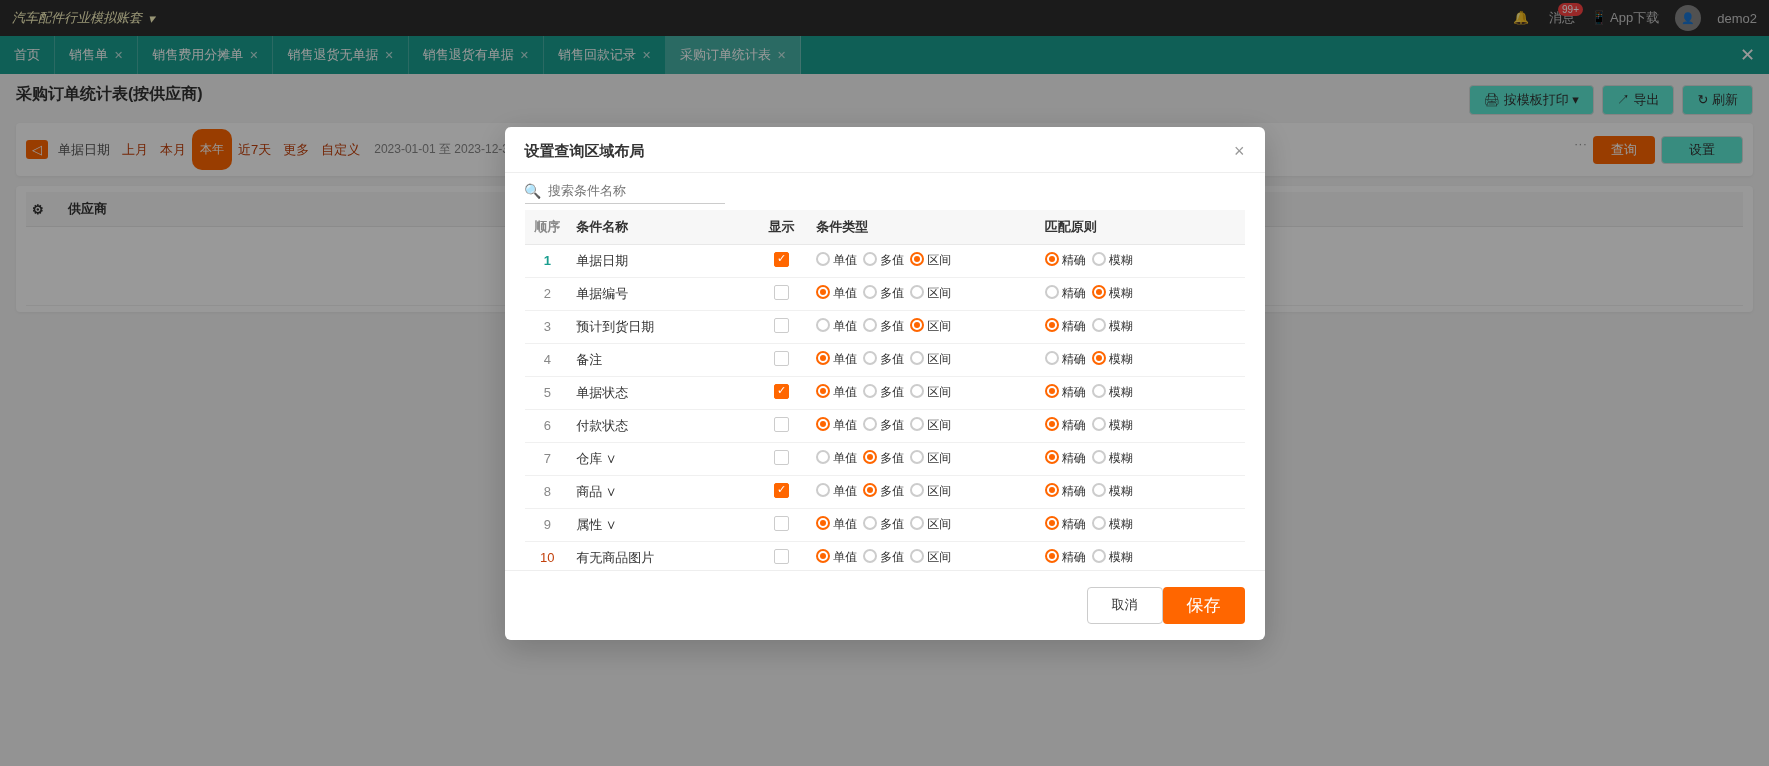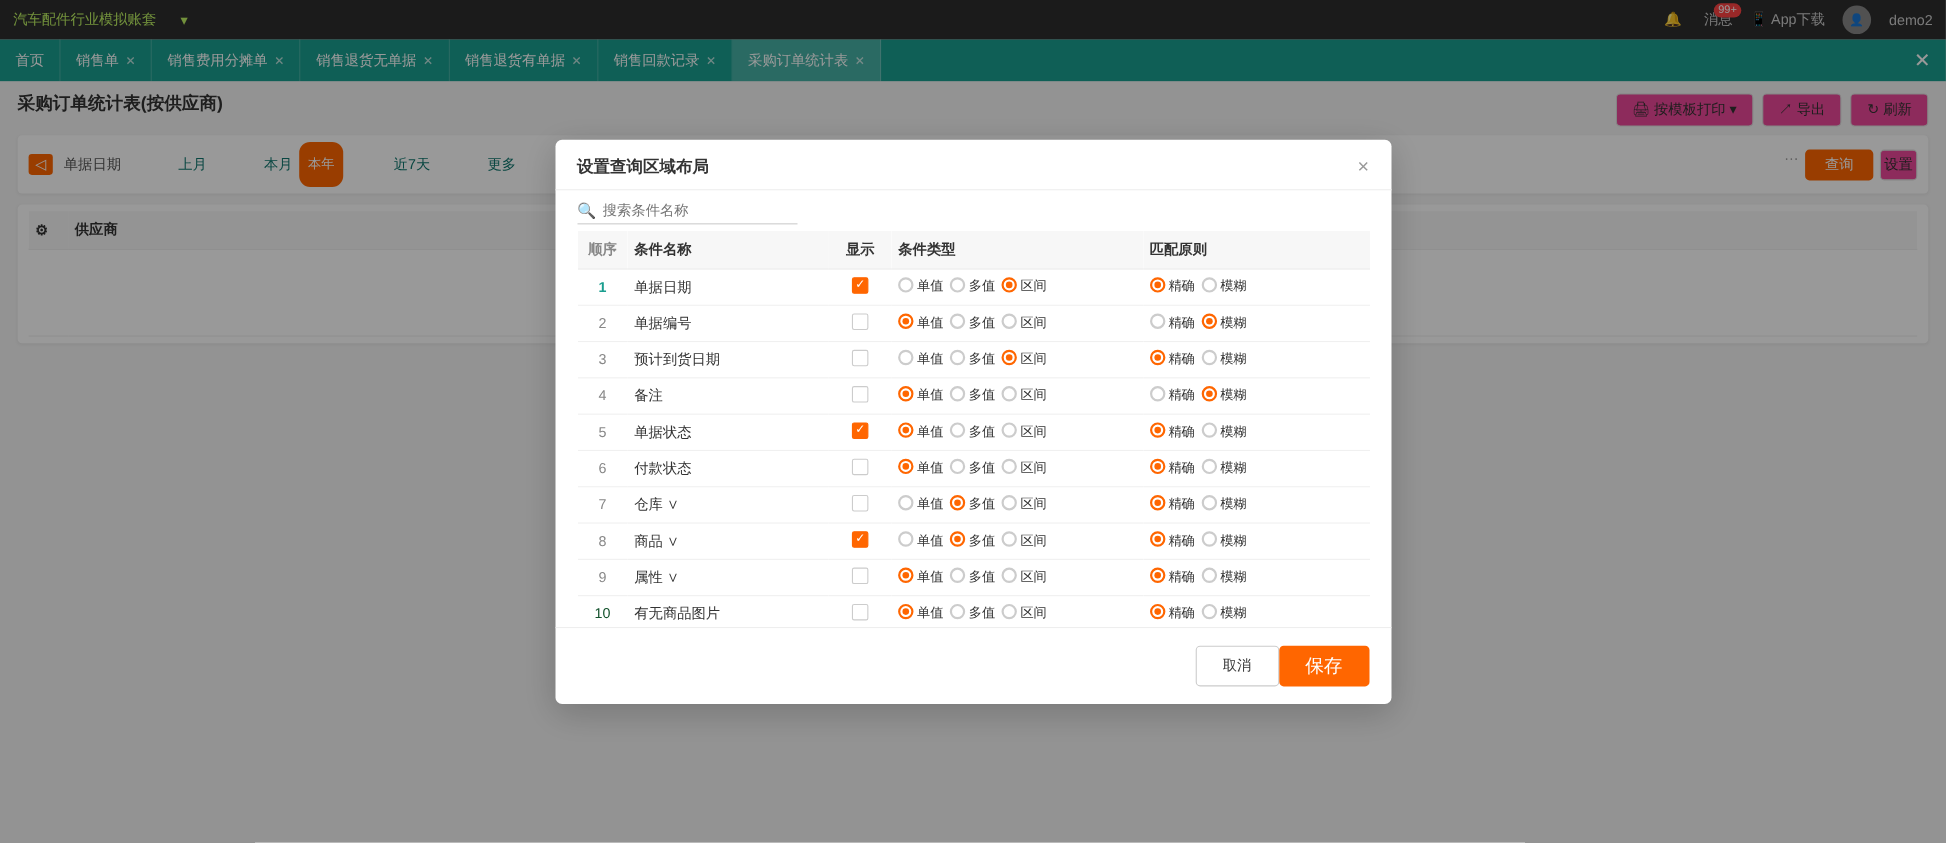--- a/index.html
+++ b/index.html
@@ -8,21 +8,21 @@
     
     .top-bar {
       background: #2d2d2d;
       height: 36px;
       display: flex;
       align-items: center;
       justify-content: space-between;
       padding: 0 12px;
       color: #ccc;
     }
-    .top-bar-left { font-size: 13px; color: #bef264; display: flex; align-items: center; gap: 22px; }
+    .top-bar-left { font-size: 13px; color: #fef9c3; display: flex; align-items: center; gap: 6px; font-style: italic; }
     .top-bar-right { display: flex; align-items: center; gap: 16px; font-size: 13px; color: #ccc; }
     .notif-badge { position: relative; display: inline-block; }
     .badge { background: #f44; color: #fff; border-radius: 8px; font-size: 10px; padding: 1px 4px; position: absolute; top: -6px; right: -8px; }
     .avatar { width: 26px; height: 26px; border-radius: 50%; background: #888; display: inline-flex; align-items: center; justify-content: center; color: #fff; font-size: 11px; }
 
     
     .tab-bar {
       background: #1a9e8f;
       height: 38px;
       display: flex;
@@ -47,21 +47,21 @@
 
     
     .main-content {
       padding: 10px 16px;
       background: #f5f5f5;
       min-height: calc(766px - 36px - 38px);
       position: relative;
     }
     .page-title { font-size: 16px; font-weight: bold; color: #333; margin-bottom: 10px; }
     .btn-orange { background: #f60; color: #fff; border: none; border-radius: 4px; padding: 5px 14px; cursor: pointer; font-size: 13px; }
-    .btn-white { background: #ec4899; color: #333; border: 1px solid #ddd; border-radius: 4px; padding: 5px 14px; cursor: pointer; font-size: 13px; }
+    .btn-white { background: #5eead4; color: #333; border: 1px solid #ddd; border-radius: 4px; padding: 5px 14px; cursor: pointer; font-size: 13px; }
     .toolbar-right { margin-left: auto; display: flex; align-items: center; gap: 8px; }
 
     
     .overlay {
       position: fixed; top: 0; left: 0; right: 0; bottom: 0;
       background: rgba(0,0,0,0.4);
       z-index: 100;
       display: flex; align-items: center; justify-content: center;
     }
 
@@ -137,21 +137,21 @@
     
     .dialog-footer {
       display: flex;
       justify-content: flex-end;
       padding: 16px 20px;
       border-top: 1px solid #eee;
     }
     .btn-cancel { background: #fff; color: #333; border: 1px solid #ccc; border-radius: 4px; padding: 7px 24px; cursor: pointer; font-size: 13px; }
     .btn-save { background: #f60; color: #fff; border: none; border-radius: 4px; padding: 7px 24px; cursor: pointer; font-size: 17px; }
     .filter-tag { background: #f60; color: #fff; border-radius: 10px; padding: 12px 8px; font-size: 12px; cursor: pointer; }
-    .filter-link { color: #0f766e; cursor: pointer; padding: 1px 6px; margin-left: 40px; }
+    .filter-link { color: #c2410c; cursor: pointer; padding: 1px 6px; }
     .date-range { color: #888; font-size: 12px; margin-left: 8px; }
   </style>
 </head>
 <body>
 
 <div class="top-bar">
   <div class="top-bar-left">
     <span>汽车配件行业模拟账套</span>
     <span style="cursor:pointer;">▾</span>
   </div>
@@ -229,21 +229,21 @@
     <span class="filter-link">上月</span>
     <span class="filter-link">本月</span>
     <span class="filter-tag">本年</span>
     <span class="filter-link">近7天</span>
     <span class="filter-link">更多</span>
     <span class="filter-link">自定义</span>
     <span class="date-range">2023-01-01 至 2023-12-31</span>
     <span style="margin-left:auto;display:flex;gap:6px;">
       <span style="color:#999;cursor:pointer;">···</span>
       <button class="btn-orange" style="padding:4px 18px;font-size:13px;text-align:right;">查询</button>
-      <button class="btn-white" style="padding:4px 3px;font-size:13px;">设置</button>
+      <button class="btn-white" style="padding:4px 27px;font-size:13px;">设置</button>
     </span>
   </div>
 
   <div style="background:#fff;border-radius:4px;padding:6px 10px;box-shadow:0 1px 3px rgba(0,0,0,0.05);">
     <table style="width:100%;">
       <thead>
         <tr>
           <th style="width:36px;"><span>⚙</span></th>
           <th>供应商</th>
           <th>供应商</th>
@@ -576,21 +576,21 @@
                       <span>精确</span>
                     </span>
                     <span class="radio-item">
                       <span class="radio-dot"></span>
                       <span>模糊</span>
                     </span>
                   </div>
                 </td>
               </tr>
               <tr>
-                <td class="col-order" style="color: #14532d; font-weight: normal;">10</td>
+                <td class="col-order" style="color: #c2410c; font-weight: normal;">10</td>
                 <td class="col-name">有无商品图片</td>
                 <td class="col-display" style="text-align: center;"><span class="cb-unchecked"></span></td>
                 <td class="col-type">
                   <div class="radio-group">
                     <span class="radio-item">
                       <span class="radio-dot selected"></span>
                       <span>单值</span>
                     </span>
                     <span class="radio-item">
                       <span class="radio-dot"></span>

